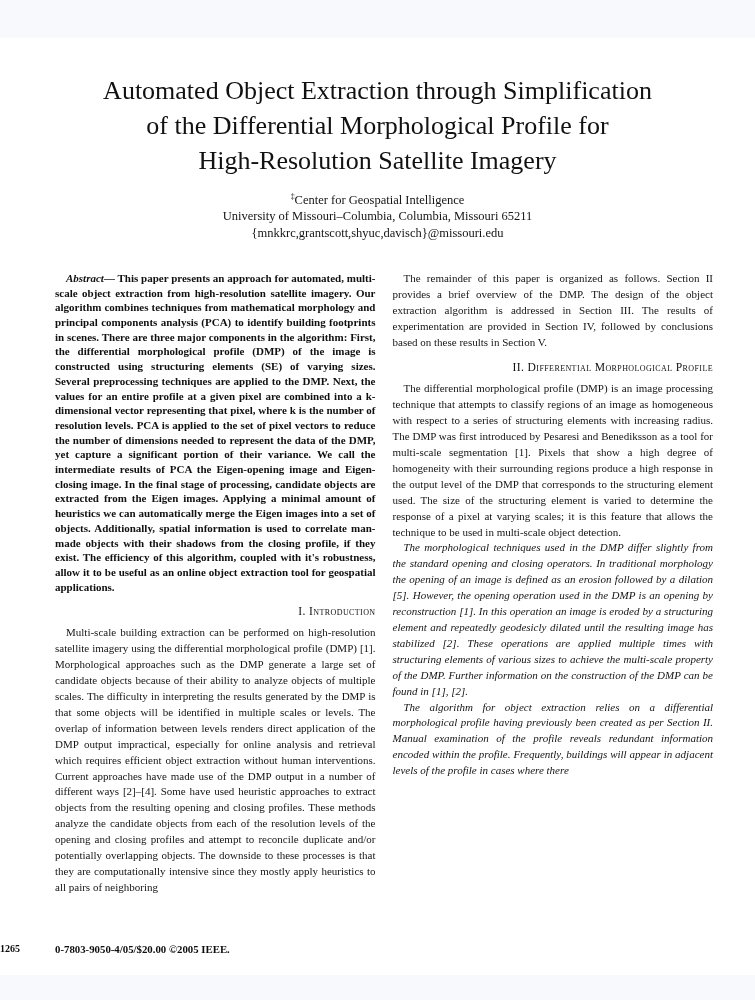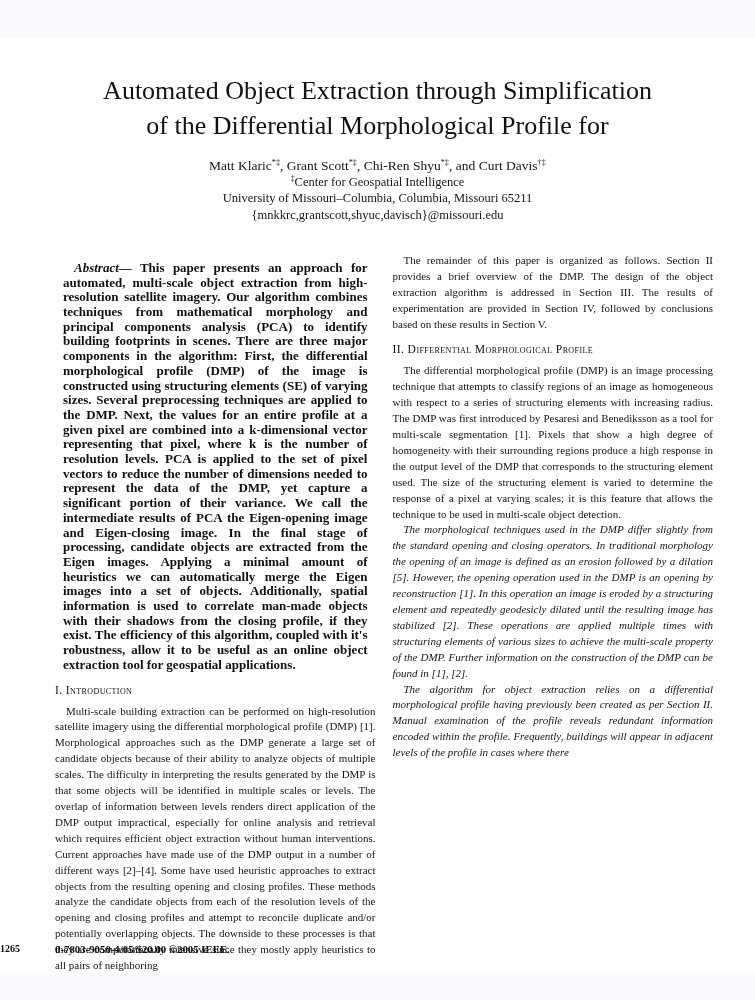--- a/index.html
+++ b/index.html
@@ -37,43 +37,43 @@
   }
   .sup { vertical-align: super; font-size: 0.62em; line-height: 0; }
   .columns {
     margin: 30px 42px 0 55px;
     display: flex;
     gap: 17px;
   }
   .col { flex: 1 1 0; min-width: 0; }
   .abstract {
     font-weight: bold;
-    font-size: 13px;
+    font-size: 11px;
     line-height: 14.7px;
     text-align: justify;
     text-indent: 11px;
-    margin: 8px;
+    margin: 0;
     color: #101010;
   }
   .abstract .lead { font-style: italic; }
   p.body {
     font-size: 11px;
     line-height: 15.9px;
     text-align: justify;
     text-indent: 11px;
     margin: 0;
   }
   p.body.cont { text-indent: 0; }
   p.body + p.body { margin-top: 0; font-style: italic; }
   h2.sec {
     font-size: 11.6px;
     font-weight: normal;
     font-variant: small-caps;
     letter-spacing: 0.4px;
-    text-align: left;
+    text-align: right;
     margin: 11px 0 7px 0;
     color: #111;
   }
   .footer-copyright {
     position: absolute;
     top: 905px; left: 55px;
     font-size: 10.8px;
     font-weight: bold;
     color: #0d0d0d;
   }
@@ -87,24 +87,24 @@
   }
 </style>
 </head>
 <body>
 
 <div class="page">
 
   <div class="title">
     <div>Automated Object Extraction through Simplification</div>
     <div>of the Differential Morphological Profile for</div>
+    <div>High-Resolution Satellite Imagery</div>
   </div>
 
   <div class="authors-block">
-    <div class="authors"><span>Matt Klaric</span><span class="sup">*‡</span><span>, Grant Scott</span><span class="sup">*‡</span><span>, Chi-Ren Shyu</span><span class="sup">*‡</span><span>, and Curt Davis</span><span class="sup">†‡</span></div>
     <div class="affil"><span class="sup">‡</span><span>Center for Geospatial Intelligence</span></div>
     <div class="affil">University of Missouri–Columbia, Columbia, Missouri 65211</div>
     <div class="affil">{mnkkrc,grantscott,shyuc,davisch}@missouri.edu</div>
   </div>
 
   <div class="columns">
 
     <div class="col">
       <p class="abstract"><span class="lead">Abstract—</span><span> This paper presents an approach for automated, multi-scale object extraction from high-resolution satellite imagery. Our algorithm combines techniques from mathematical morphology and principal components analysis (PCA) to identify building footprints in scenes. There are three major components in the algorithm: First, the differential morphological profile (DMP) of the image is constructed using structuring elements (SE) of varying sizes. Several preprocessing techniques are applied to the DMP. Next, the values for an entire profile at a given pixel are combined into a k-dimensional vector representing that pixel, where k is the number of resolution levels. PCA is applied to the set of pixel vectors to reduce the number of dimensions needed to represent the data of the DMP, yet capture a significant portion of their variance. We call the intermediate results of PCA the Eigen-opening image and Eigen-closing image. In the final stage of processing, candidate objects are extracted from the Eigen images. Applying a minimal amount of heuristics we can automatically merge the Eigen images into a set of objects. Additionally, spatial information is used to correlate man-made objects with their shadows from the closing profile, if they exist. The efficiency of this algorithm, coupled with it's robustness, allow it to be useful as an online object extraction tool for geospatial applications.</span></p>
 

